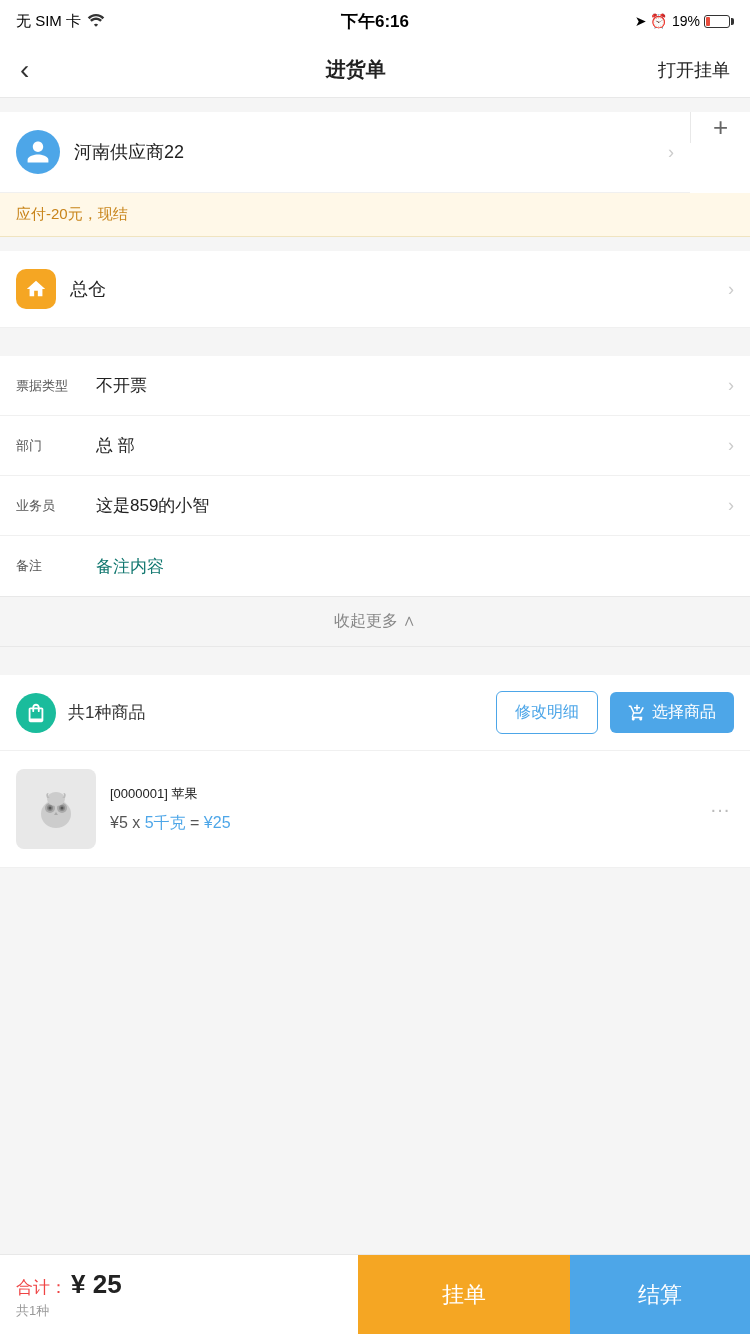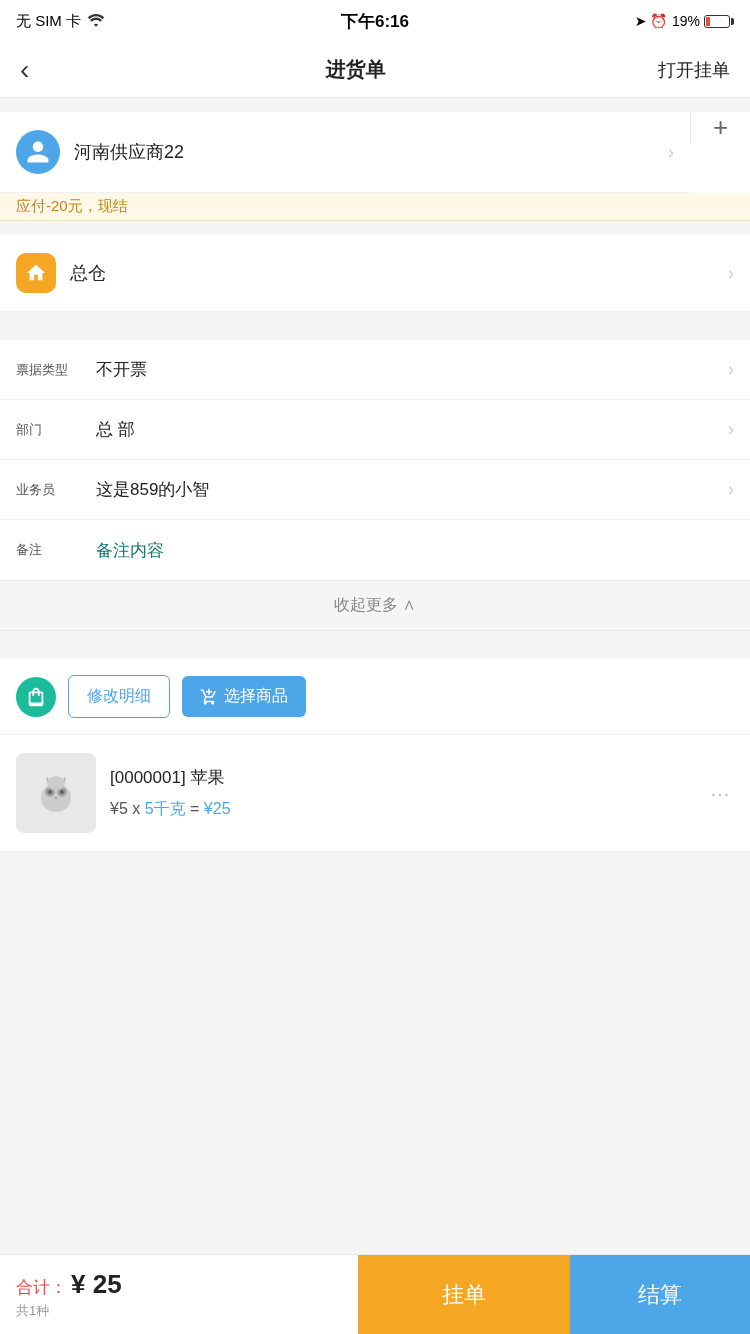--- a/index.html
+++ b/index.html
@@ -146,21 +146,21 @@
       justify-content: center;
       border-left: 1px solid #e8e8e8;
       font-size: 26px;
       color: #666;
       cursor: pointer;
     }
 
     
     .notice-bar {
       background: #fff8e8;
-      padding: 4px 16px;
+      padding: 12px 16px;
       font-size: 15px;
       color: #c8841a;
       border-bottom: 1px solid #f0e4c0;
     }
 
     
     .form-section {
       background: #fff;
       margin-top: 14px;
     }
@@ -297,21 +297,21 @@
       display: flex;
       align-items: center;
       justify-content: center;
       flex-shrink: 0;
       overflow: hidden;
     }
     .product-info {
       flex: 1;
     }
     .product-name {
-      font-size: 17px;
+      font-size: 13px;
       color: #222;
       margin-bottom: 10px;
     }
     .product-price {
       font-size: 16px;
       color: #555;
     }
     .product-price .highlight {
       color: #4da6e8;
     }
@@ -467,20 +467,21 @@
   <div class="collapse-bar">收起更多 ∧</div>
 
   <div class="section-divider"></div>
 
   <div class="products-header">
     <div class="products-icon">
       <svg viewBox="0 0 24 24">
         <path d="M18 6h-2c0-2.2-1.8-4-4-4S8 3.8 8 6H6c-1.1 0-2 .9-2 2v12c0 1.1.9 2 2 2h12c1.1 0 2-.9 2-2V8c0-1.1-.9-2-2-2zm-6-2c1.1 0 2 .9 2 2h-4c0-1.1.9-2 2-2zm6 14H6V8h2v2c0 .6.4 1 1 1s1-.4 1-1V8h4v2c0 .6.4 1 1 1s1-.4 1-1V8h2v12z"></path>
       </svg>
     </div>
+    <span class="products-count">共1种商品</span>
     <button class="btn-outline">修改明细</button>
     <button class="btn-primary">
       <svg width="18" height="18" viewBox="0 0 24 24" fill="white">
         <path d="M11 9h2V6h3V4h-3V1h-2v3H8v2h3v3zm-4 9c-1.1 0-2 .9-2 2s.9 2 2 2 2-.9 2-2-.9-2-2-2zm10 0c-1.1 0-2 .9-2 2s.9 2 2 2 2-.9 2-2-.9-2-2-2zm-9.8-3.2l.03-.12.9-1.68h7.45c.75 0 1.41-.41 1.75-1.03l3.86-7.01L19.42 4h-.01l-1.1 2-2.76 5H8.53l-.13-.27L6.16 6l-.95-2-.94-2H1v2h2l3.6 7.59L5.25 16c-.16.28-.25.61-.25.95 0 1.1.9 2 2 2h12v-2H7.42c-.13 0-.25-.11-.25-.25z"></path>
       </svg>
       <span>选择商品</span>
     </button>
   </div>
 
   <div class="product-item">

